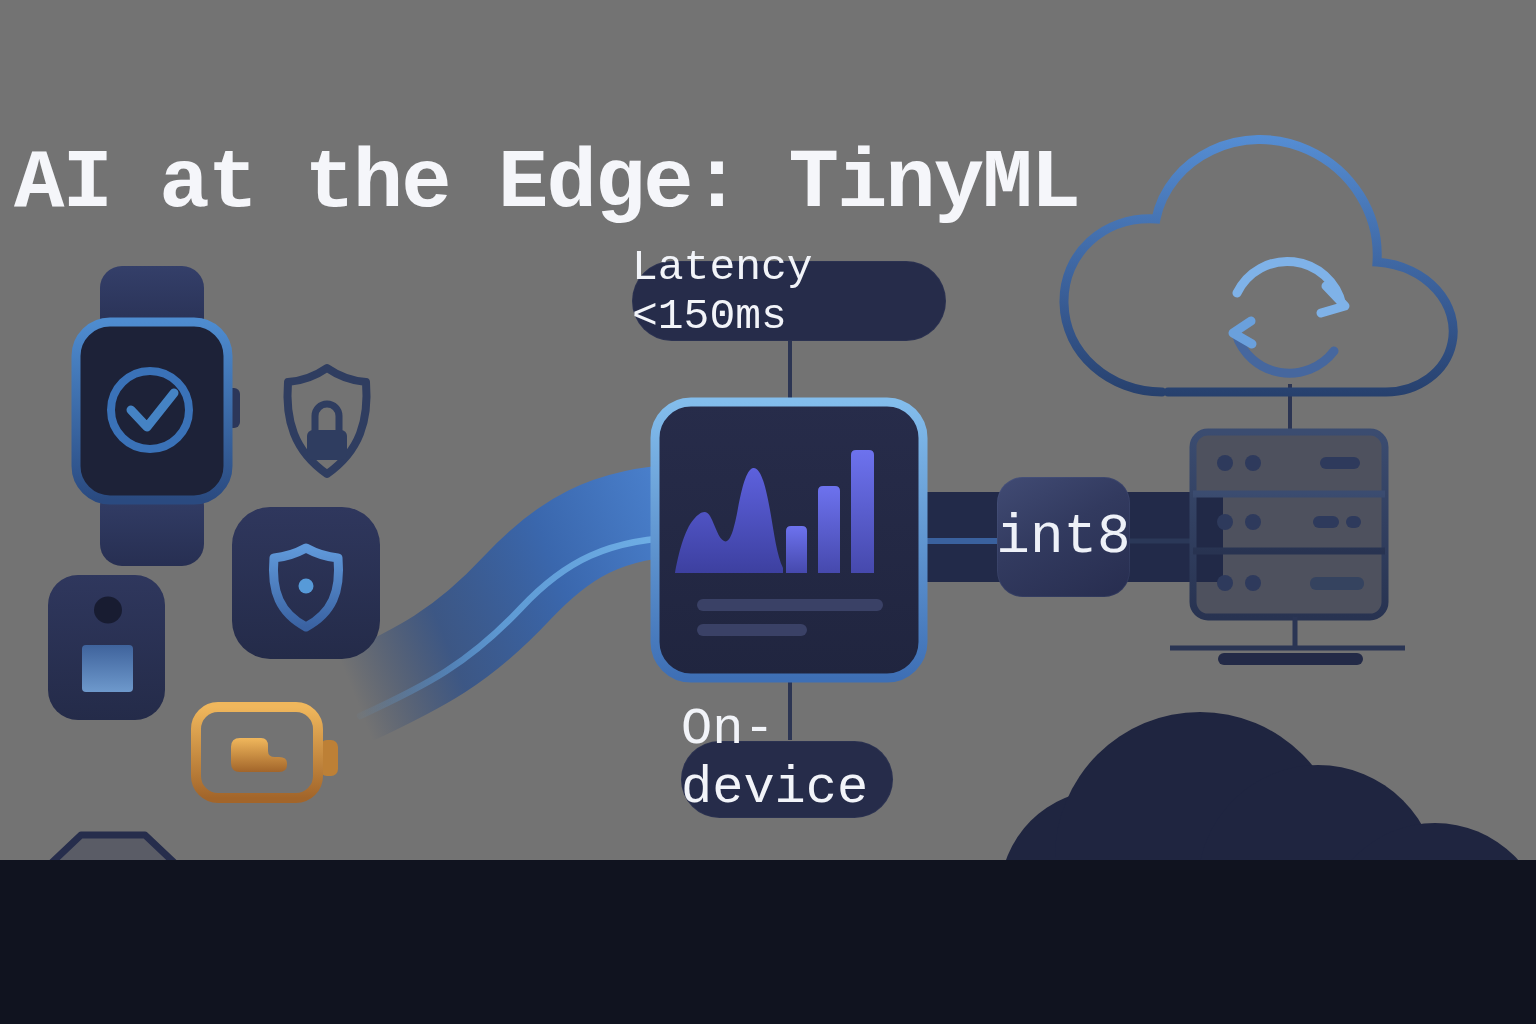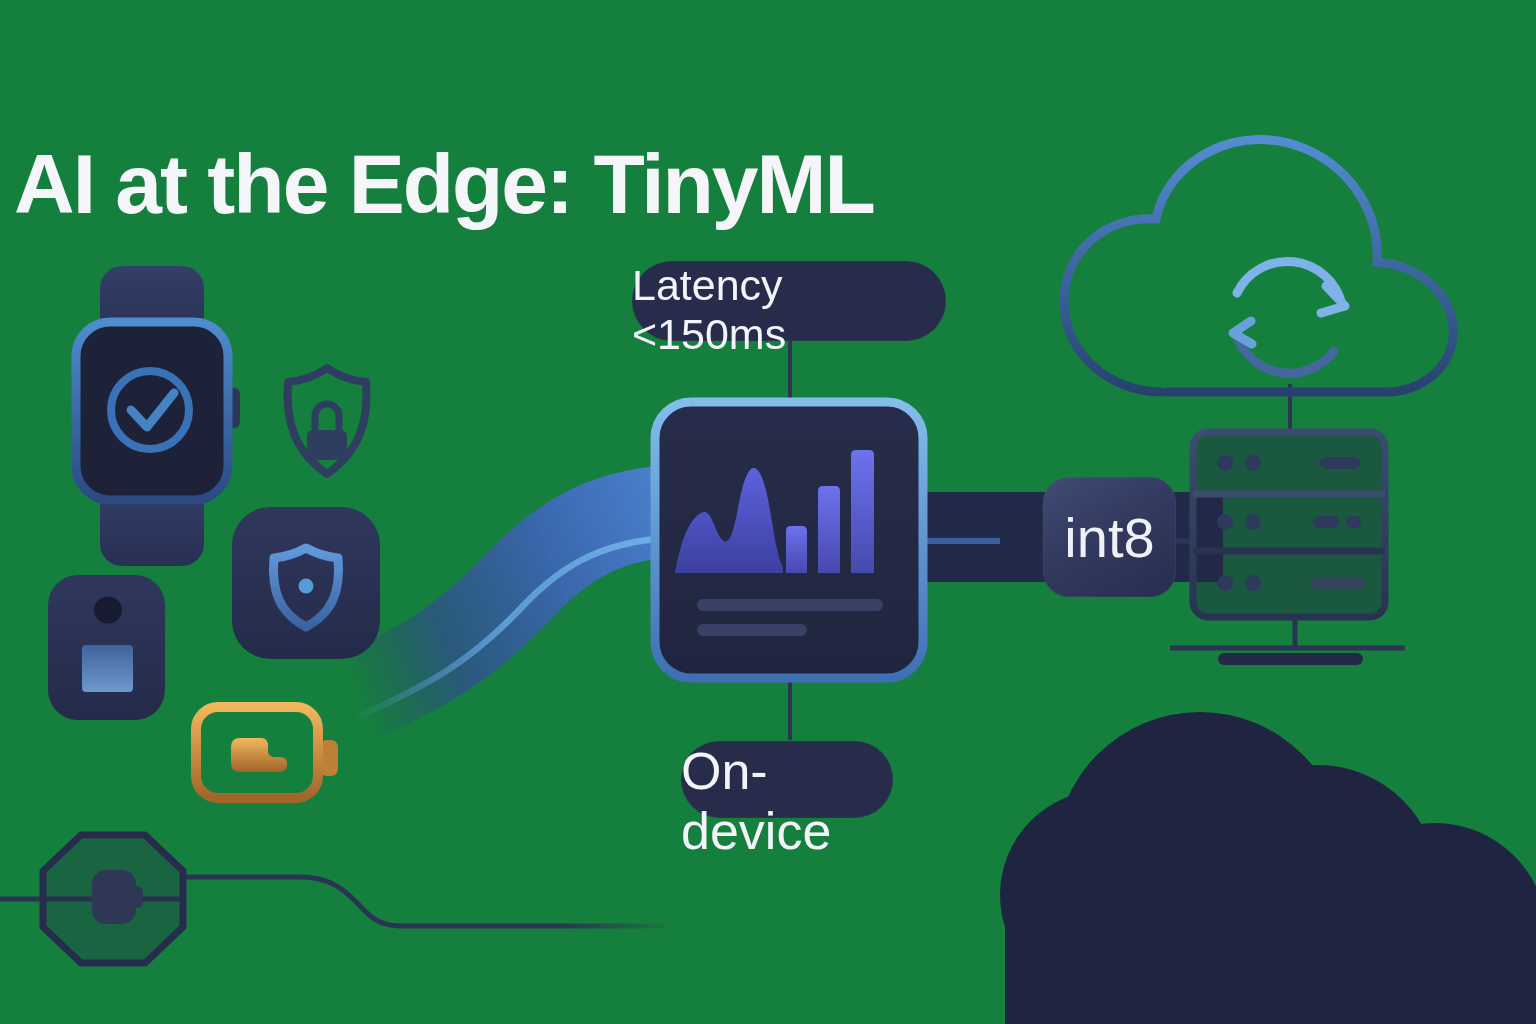--- a/index.html
+++ b/index.html
@@ -1,40 +1,39 @@
 <!DOCTYPE html>
 <html><head>
 <meta charset="utf-8">
 <style>
   html,body{margin:0;padding:0;background:#10131f;}
   .stage{
-    position:relative;width:1536px;height:1024px;overflow:hidden;
-    background:#15803d;
-    font-family:Liberation Sans, sans-serif;
+    position:relative;width:1536px;height:860px;overflow:hidden;
+    background:#737373;
+    font-family:Liberation Mono, monospace;
   }
   .stage svg{position:absolute;left:0;top:0;}
   .page-title{
     position:absolute;left:14px;top:84px;
     font-size:84px;font-weight:700;letter-spacing:-2px;line-height:1.05;
     color:#f5f6fa;white-space:nowrap;
   }
   .pill{
-    position:absolute;display:flex;align-items:flex-start;justify-content:center;
+    position:absolute;display:flex;align-items:flex-end;justify-content:center;
     background:#262c4a;border-radius:40px;color:#f2f4f9;
     font-weight:500;box-shadow:0 0 0 1px rgba(130,150,205,0.06) inset;
   }
   .pill.latency{left:632px;top:261px;width:314px;height:80px;font-size:43px;}
   .pill.ondevice{left:681px;top:741px;width:212px;height:77px;font-size:52px;}
   .badge-int8{
     position:absolute;left:997px;top:477px;width:133px;height:120px;
     border-radius:26px;display:flex;align-items:center;justify-content:center;
     background:linear-gradient(150deg,#414b74 0%,#323a5f 45%,#272d4f 100%);
     color:#eef1f8;font-size:56px;font-weight:500;
     box-shadow:0 0 0 1px rgba(140,160,215,0.08) inset;
-    margin-left:46px;
   }
 </style>
 </head>
 <body>
 
 <div class="stage">
 
   <svg width="1536" height="1024" viewBox="0 0 1536 1024">
     <defs>
       <linearGradient id="gRibbon" gradientUnits="userSpaceOnUse" x1="340" y1="660" x2="690" y2="520">

